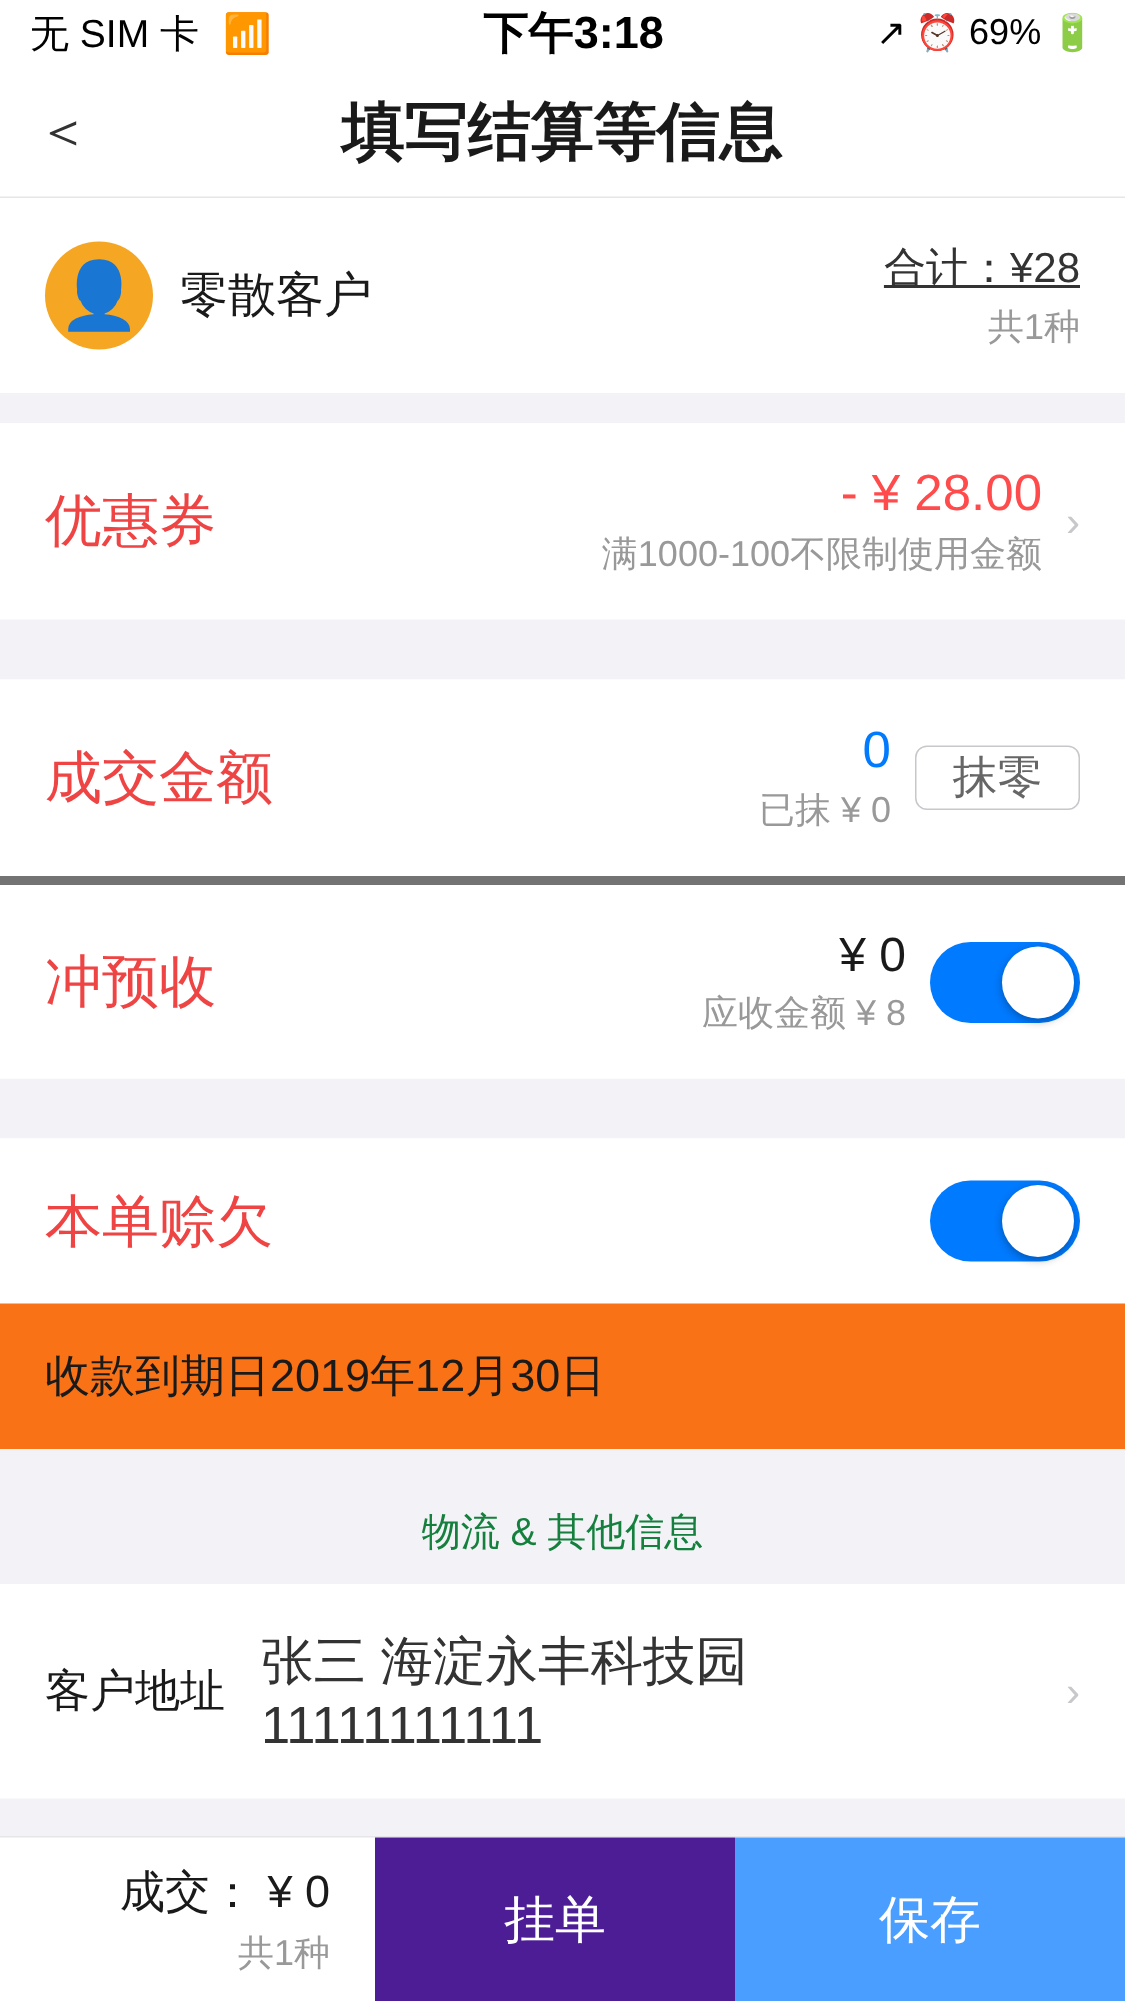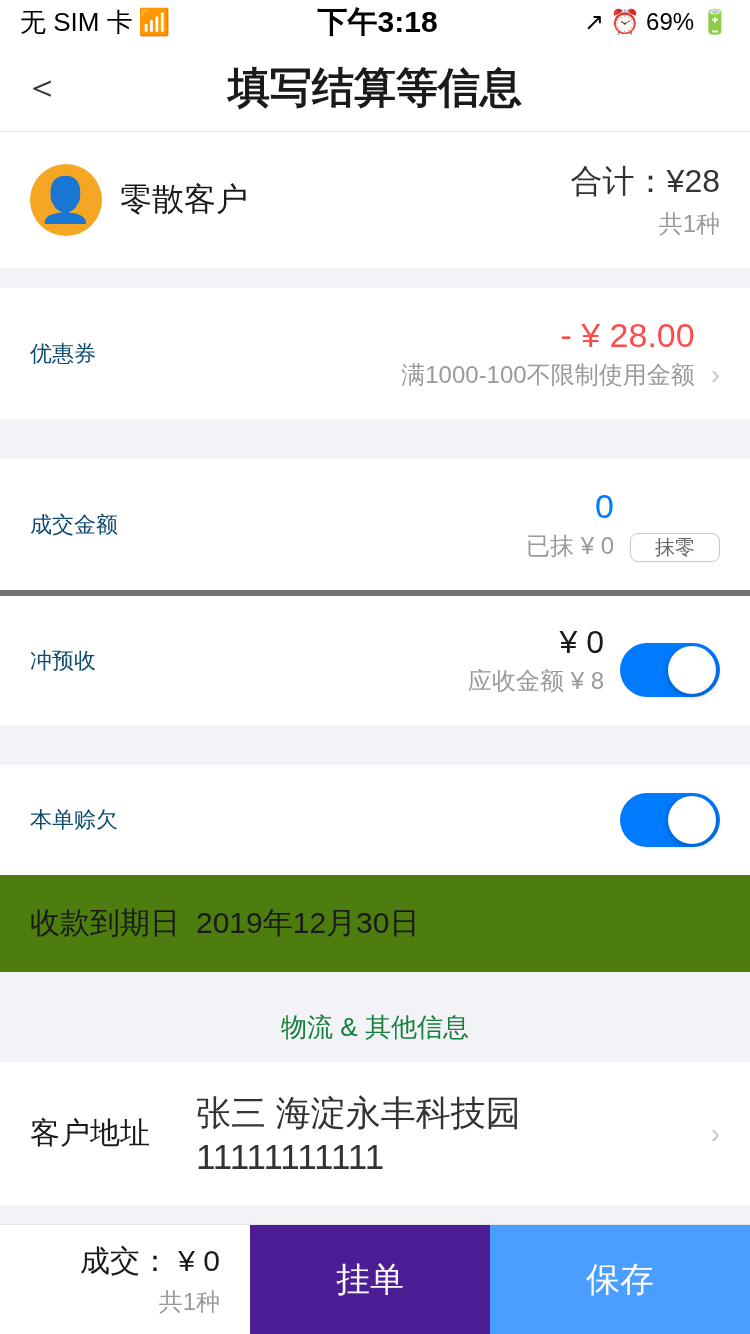--- a/index.html
+++ b/index.html
@@ -17,21 +17,21 @@
     .status-bar {
       background: #fff;
       height: 44px;
       display: flex;
       align-items: center;
       justify-content: space-between;
       padding: 0 20px;
       font-size: 26px;
       font-weight: 500;
     }
-    .status-left { display: flex; align-items: center; gap: 6px; }
+    .status-left { display: flex; align-items: center; gap: 16px; }
     .status-center { font-weight: 600; font-size: 30px; }
     .status-right { display: flex; align-items: center; gap: 6px; font-size: 24px; }
 
     
     .nav-bar {
       background: #fff;
       height: 88px;
       display: flex;
       align-items: center;
       justify-content: center;
@@ -92,22 +92,23 @@
     }
     .customer-name {
       font-size: 32px;
       color: #1a1a1a;
       font-weight: 500;
     }
     .customer-right {
       text-align: right;
     }
     .total-amount {
-      font-size: 32px;
+      font-size: 28px;
       color: #333;
+      text-decoration: underline;
     }
     .total-count {
       font-size: 24px;
       color: #999;
       margin-top: 4px;
     }
 
     
     .section-divider {
       height: 20px;
@@ -120,26 +121,26 @@
       display: flex;
       align-items: center;
       justify-content: space-between;
       padding: 28px 30px;
       border-bottom: 6px solid #737373;
       min-height: 90px;
     }
     .row-item:last-child { border-bottom: none; }
 
     .row-label {
-      font-size: 22px;
-      color: #0c4a6e;
+      font-size: 38px;
+      color: #ef4444;
     }
     .row-right {
       display: flex;
-      align-items: flex-end;
+      align-items: center;
       gap: 16px;
       margin-left: 16px;
     }
     .row-right-text {
       text-align: right;
     }
 
     
     .coupon-amount {
       font-size: 34px;
@@ -167,21 +168,21 @@
     .already-deducted {
       font-size: 24px;
       color: #999;
       margin-top: 4px;
       text-align: right;
     }
     .round-btn {
       border: 1px solid #c7c7cc;
       border-radius: 8px;
       padding: 0 24px;
-      font-size: 20px;
+      font-size: 30px;
       color: #666;
       background: #fff;
       cursor: pointer;
     }
 
     
     .prepay-amount {
       font-size: 32px;
       color: #1a1a1a;
       text-align: right;
@@ -219,25 +220,24 @@
     .debt-row {
       background: #fff;
       display: flex;
       align-items: center;
       justify-content: space-between;
       padding: 28px 30px;
     }
 
     
     .due-date-row {
-      background: #4d7c0f;
+      background: #f97316;
       padding: 28px 30px;
       display: flex;
       align-items: center;
-      gap: 16px;
     }
     .due-date-label {
       font-size: 30px;
       color: #1a1a1a;
     }
     .due-date-value {
       font-size: 30px;
       color: #1a1a1a;
     }
 
@@ -253,21 +253,21 @@
       font-size: 26px;
       color: #15803d;
     }
 
     
     .address-row {
       background: #fff;
       display: flex;
       align-items: center;
       padding: 28px 30px;
-      gap: 46px;
+      gap: 24px;
     }
     .address-label {
       font-size: 30px;
       color: #1a1a1a;
       flex-shrink: 0;
     }
     .address-value {
       font-size: 35px;
       color: #333;
       flex: 1;

